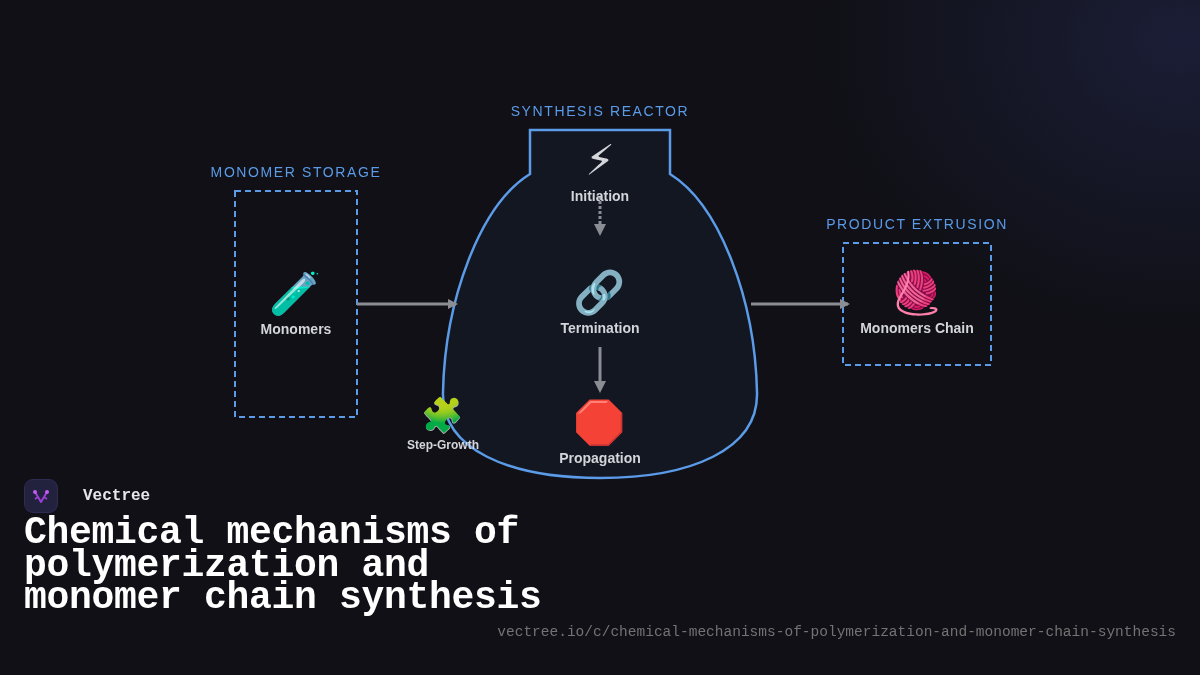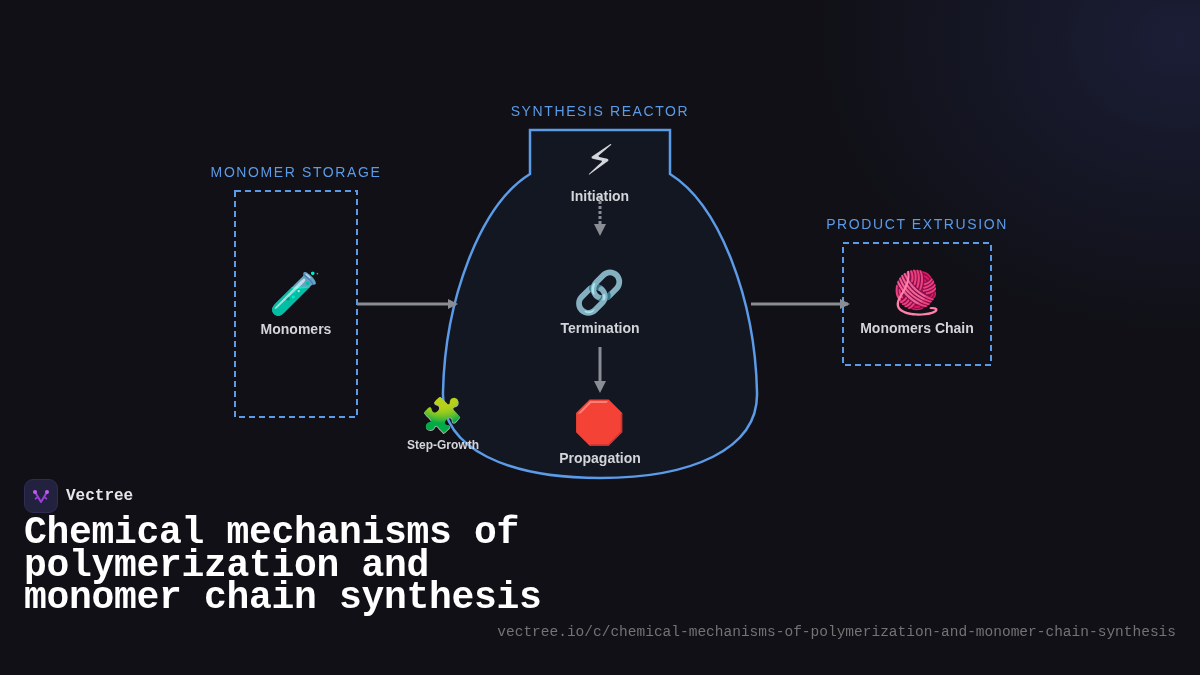--- a/index.html
+++ b/index.html
@@ -54,21 +54,21 @@
       display: flex; align-items: center; gap: 8px;
     }
     .brand-logo {
       width: 34px; height: 34px; border-radius: 9px;
       background: #22213e;
       border: 1px solid #2e2c52;
       display: flex; align-items: center; justify-content: center;
     }
     .brand-name {
       font-family: "Liberation Mono", monospace;
-      font-size: 16px; font-weight: bold; color: #e6e6ea;
+      font-size: 16px; font-weight: bold; color: #e6e6ea; margin-left: 17px;
     }
     .title {
       position: absolute; left: 24px; top: 517px; width: 520px;
       font-family: "Liberation Mono", monospace;
       font-weight: bold;
       font-size: 38px;
       line-height: 32.5px;
       color: #ffffff;
       letter-spacing: -0.3px;
     }

